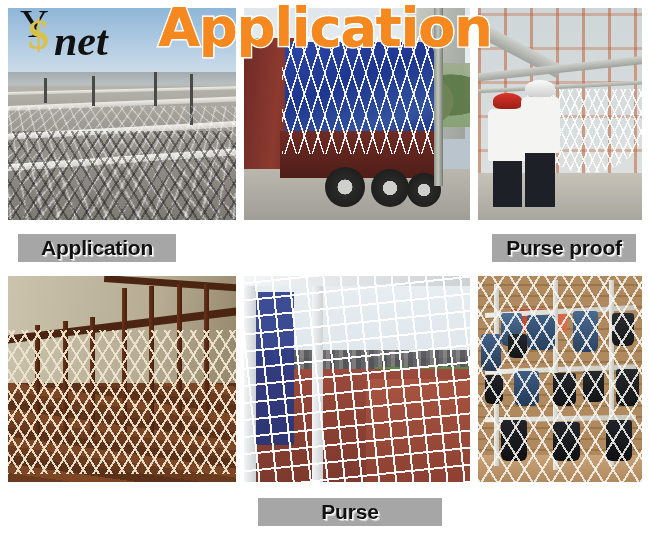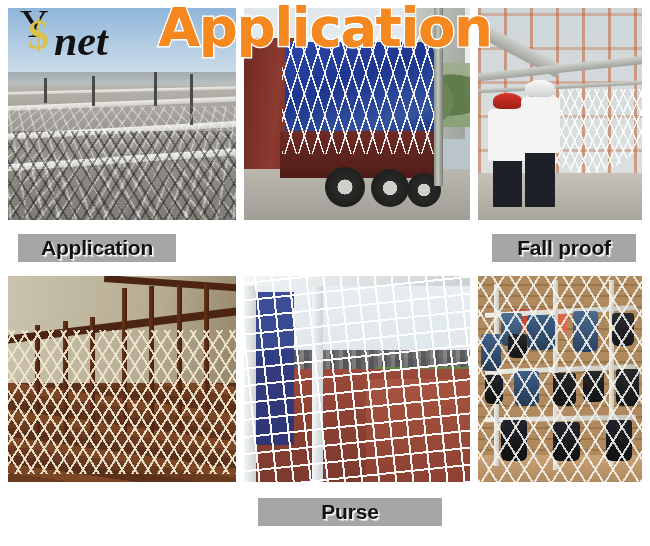--- a/index.html
+++ b/index.html
@@ -227,21 +227,21 @@
         <div class="shirt" style="top:13%;height:44%;"></div>
         <div class="pants" style="top:57%;height:43%;"></div>
       </div>
     </div>
   </div>
 
   <div class="label-bar" style="left:18px;top:234px;width:158px;height:28px;font-size:21px;">
     <span>Application</span>
   </div>
   <div class="label-bar" style="left:492px;top:234px;width:144px;height:28px;font-size:21px;">
-    <span>Fall proof</span>
+    <span>Purse proof</span>
   </div>
 
   <div class="panel" style="left:8px;top:276px;width:228px;height:206px;">
     <div class="scene">
       <div class="p4-wall"></div>
       <div class="p4-floor"></div>
       <div class="p4-rail" style="left:-4%;top:22%;width:112%;height:8px;transform:rotate(-7deg);"></div>
       <div class="p4-rail" style="left:42%;top:2%;width:62%;height:7px;transform:rotate(4deg);"></div>
       <div class="p4-baluster" style="left:12%;top:24%;height:54%;"></div>
       <div class="p4-baluster" style="left:24%;top:22%;height:56%;"></div>

